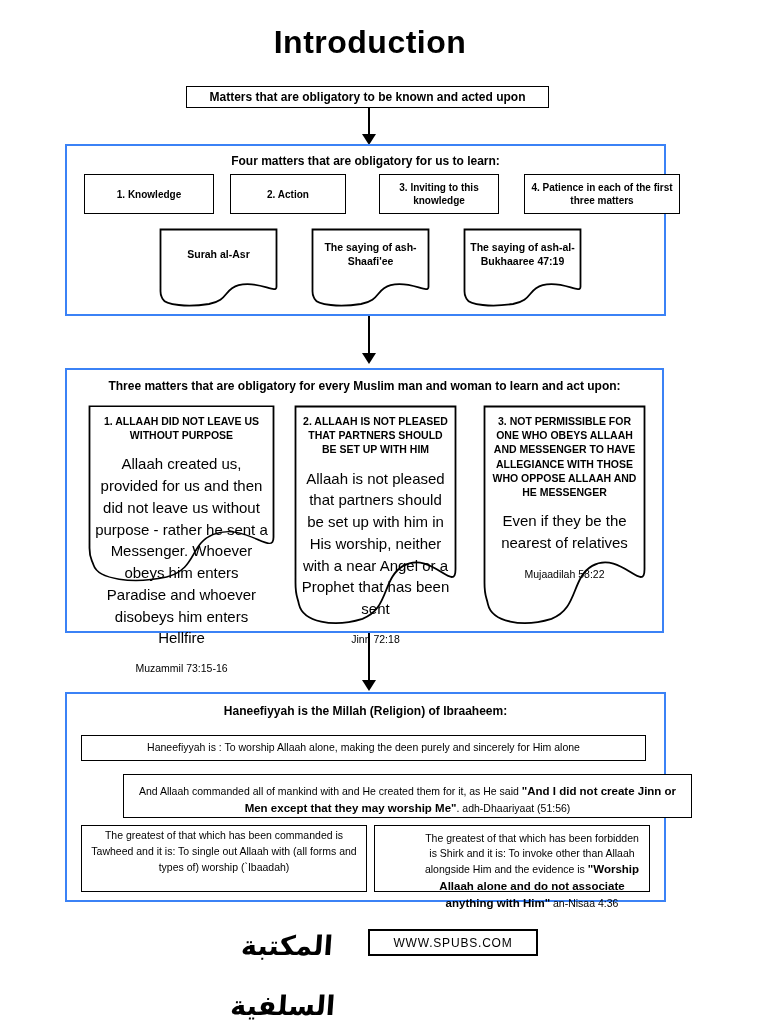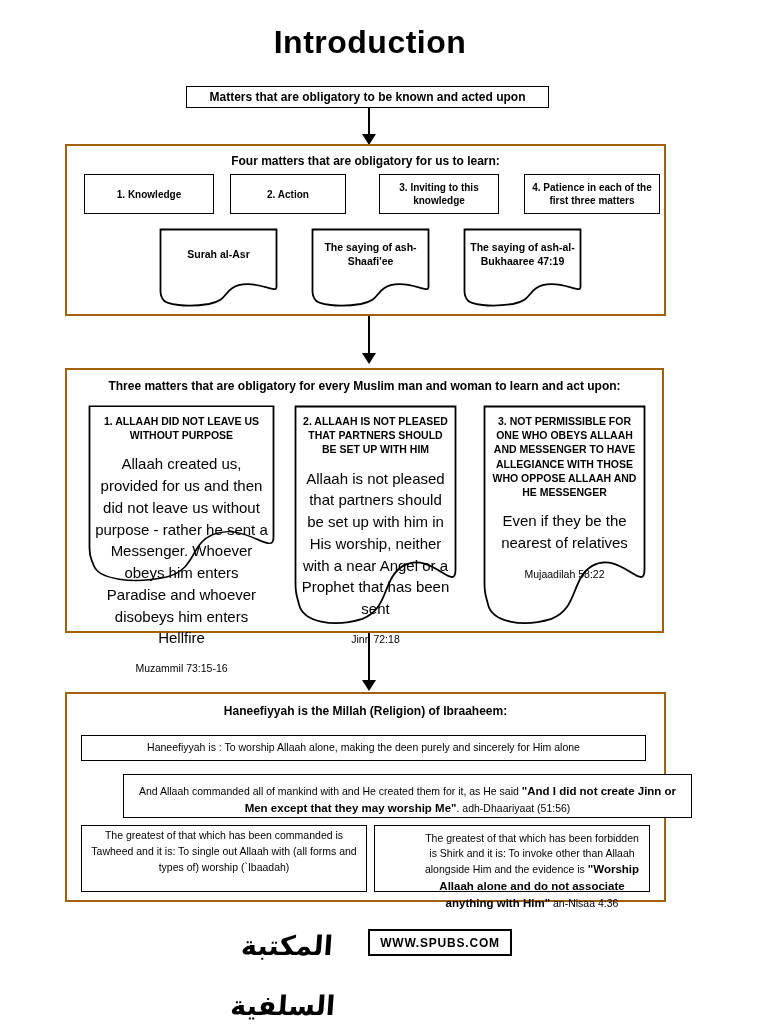--- a/index.html
+++ b/index.html
@@ -13,21 +13,21 @@
     text-align:center; font-size:32px; font-weight:bold; letter-spacing:0.5px;
   }
   .top-box {
     position:absolute; left:186px; top:86px; width:363px; height:22px;
     border:1.5px solid #000; display:flex; align-items:center; justify-content:center;
     font-weight:bold; font-size:12px; background:#fff;
   }
   .arrow { position:absolute; width:14px; display:flex; flex-direction:column; align-items:center; }
   .arrow .shaft { width:1.5px; flex:1; background:#000; }
   .arrow .head { width:0; height:0; border-left:7px solid transparent; border-right:7px solid transparent; border-top:11px solid #000; }
-  .sec { position:absolute; border:2px solid #a16207; background:#fff; }
+  .sec { position:absolute; border:2px solid #3b82f6; background:#fff; }
   .sec-heading { text-align:center; font-weight:bold; font-size:12px; }
   .item-box {
     position:absolute; border:1.5px solid #000; background:#fff;
     display:flex; align-items:center; justify-content:center; text-align:center;
     font-weight:bold; font-size:10px; line-height:1.3; padding:1px 3px;
   }
   .doc { position:absolute; }
   .doc svg { position:absolute; left:0; top:0; width:100%; height:100%; display:block; }
   .doc path { fill:#fff; stroke:#000; stroke-width:1.8; }
   .doc-label {
@@ -45,23 +45,23 @@
     font-size:10.5px; line-height:1.5; padding:2px 8px;
   }
   .inner-box .bold-quote { font-weight:bold; font-size:11.5px; }
   .inner-box.top-align { align-items:flex-start; }
   .calligraphy {
     position:absolute; left:192px; top:916px; width:190px; height:60px;
     font-family:"DejaVu Sans", sans-serif; direction:rtl; text-align:center;
     font-size:27px; line-height:60px; font-weight:bold; transform:skewX(-4deg);
   }
   .spubs-box {
-    position:absolute; left:368px; top:929px; width:144px; height:27px;
+    position:absolute; left:368px; top:929px; width:170px; height:27px;
     border:2px solid #000; display:flex; align-items:center; justify-content:center;
-    font-weight:bold; font-size:12px; letter-spacing:0.8px; background:#fff;
+    font-weight:normal; font-size:12px; letter-spacing:0.8px; background:#fff;
   }
 </style>
 </head>
 <body>
 
 <div class="page">
 
   <h1 class="page-title">Introduction</h1>
 
   <div class="top-box">Matters that are obligatory to be known and acted upon</div>
@@ -70,21 +70,21 @@
     <div class="shaft"></div>
     <div class="head"></div>
   </div>
 
   <section class="sec" style="left:65px; top:144px; width:601px; height:172px;">
     <div class="sec-heading" style="margin-top:8px;">Four matters that are obligatory for us to learn:</div>
 
     <div class="item-box" style="left:17px; top:28px; width:130px; height:40px;">1. Knowledge</div>
     <div class="item-box" style="left:163px; top:28px; width:116px; height:40px;">2. Action</div>
     <div class="item-box" style="left:312px; top:28px; width:120px; height:40px;">3. Inviting to this knowledge</div>
-    <div class="item-box" style="left:457px; top:28px; width:136px; height:40px;">4. Patience in each of the first three matters</div>
+    <div class="item-box" style="left:457px; top:28px; width:156px; height:40px;">4. Patience in each of the first three matters</div>
 
     <div class="doc" style="left:244px; top:82px; width:119px; height:80px;">
       <svg preserveAspectRatio="none" viewBox="0 0 119 80">
           <path d="M1.5,1.5 L117.5,1.5 L117.5,58.4 C117.5,67.2 100.0,51.6 79.7,57.2 C64.3,61.6 69.6,72.4 50.0,76.0 C28.6,79.2 6.5,77.2 3.6,70.8 C2.4,68.0 1.5,68.0 1.5,63.2 Z"></path>
         </svg>
       <div class="doc-label">The saying of ash-Shaafi'ee</div>
     </div>
     <div class="doc" style="left:92px; top:82px; width:119px; height:80px;">
       <svg preserveAspectRatio="none" viewBox="0 0 119 80">
           <path d="M1.5,1.5 L117.5,1.5 L117.5,58.4 C117.5,67.2 100.0,51.6 79.7,57.2 C64.3,61.6 69.6,72.4 50.0,76.0 C28.6,79.2 6.5,77.2 3.6,70.8 C2.4,68.0 1.5,68.0 1.5,63.2 Z"></path>

